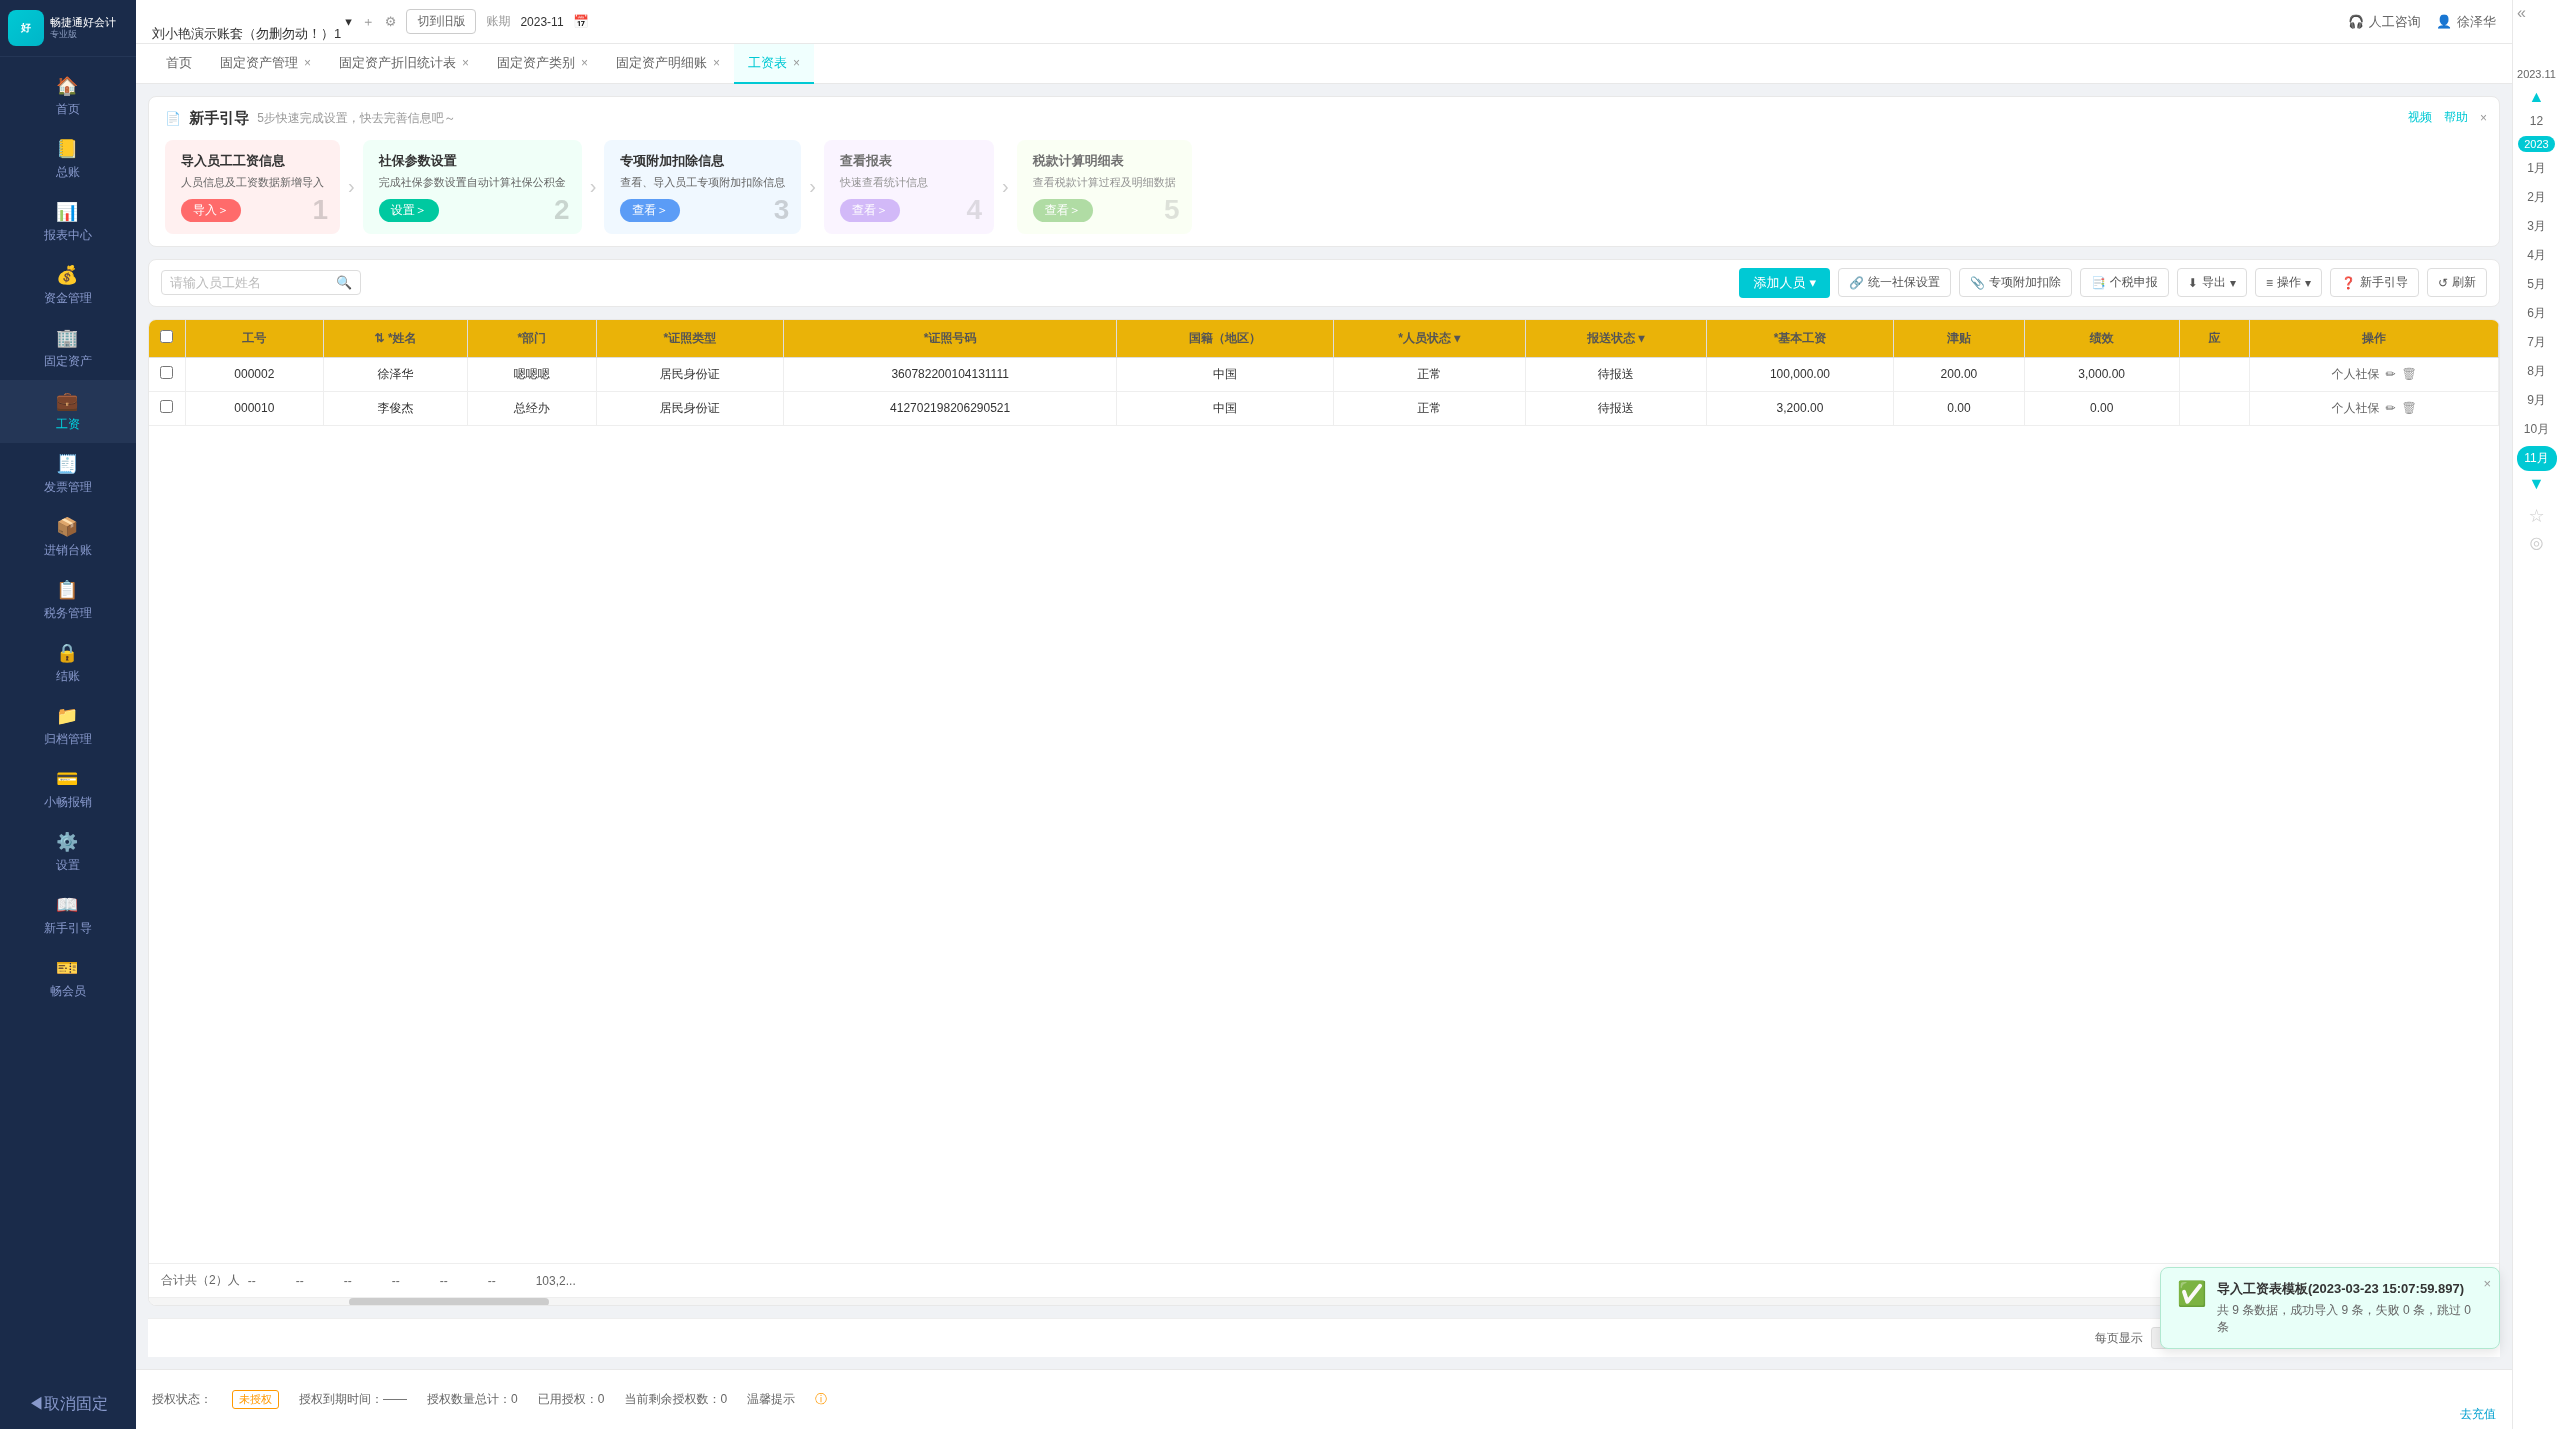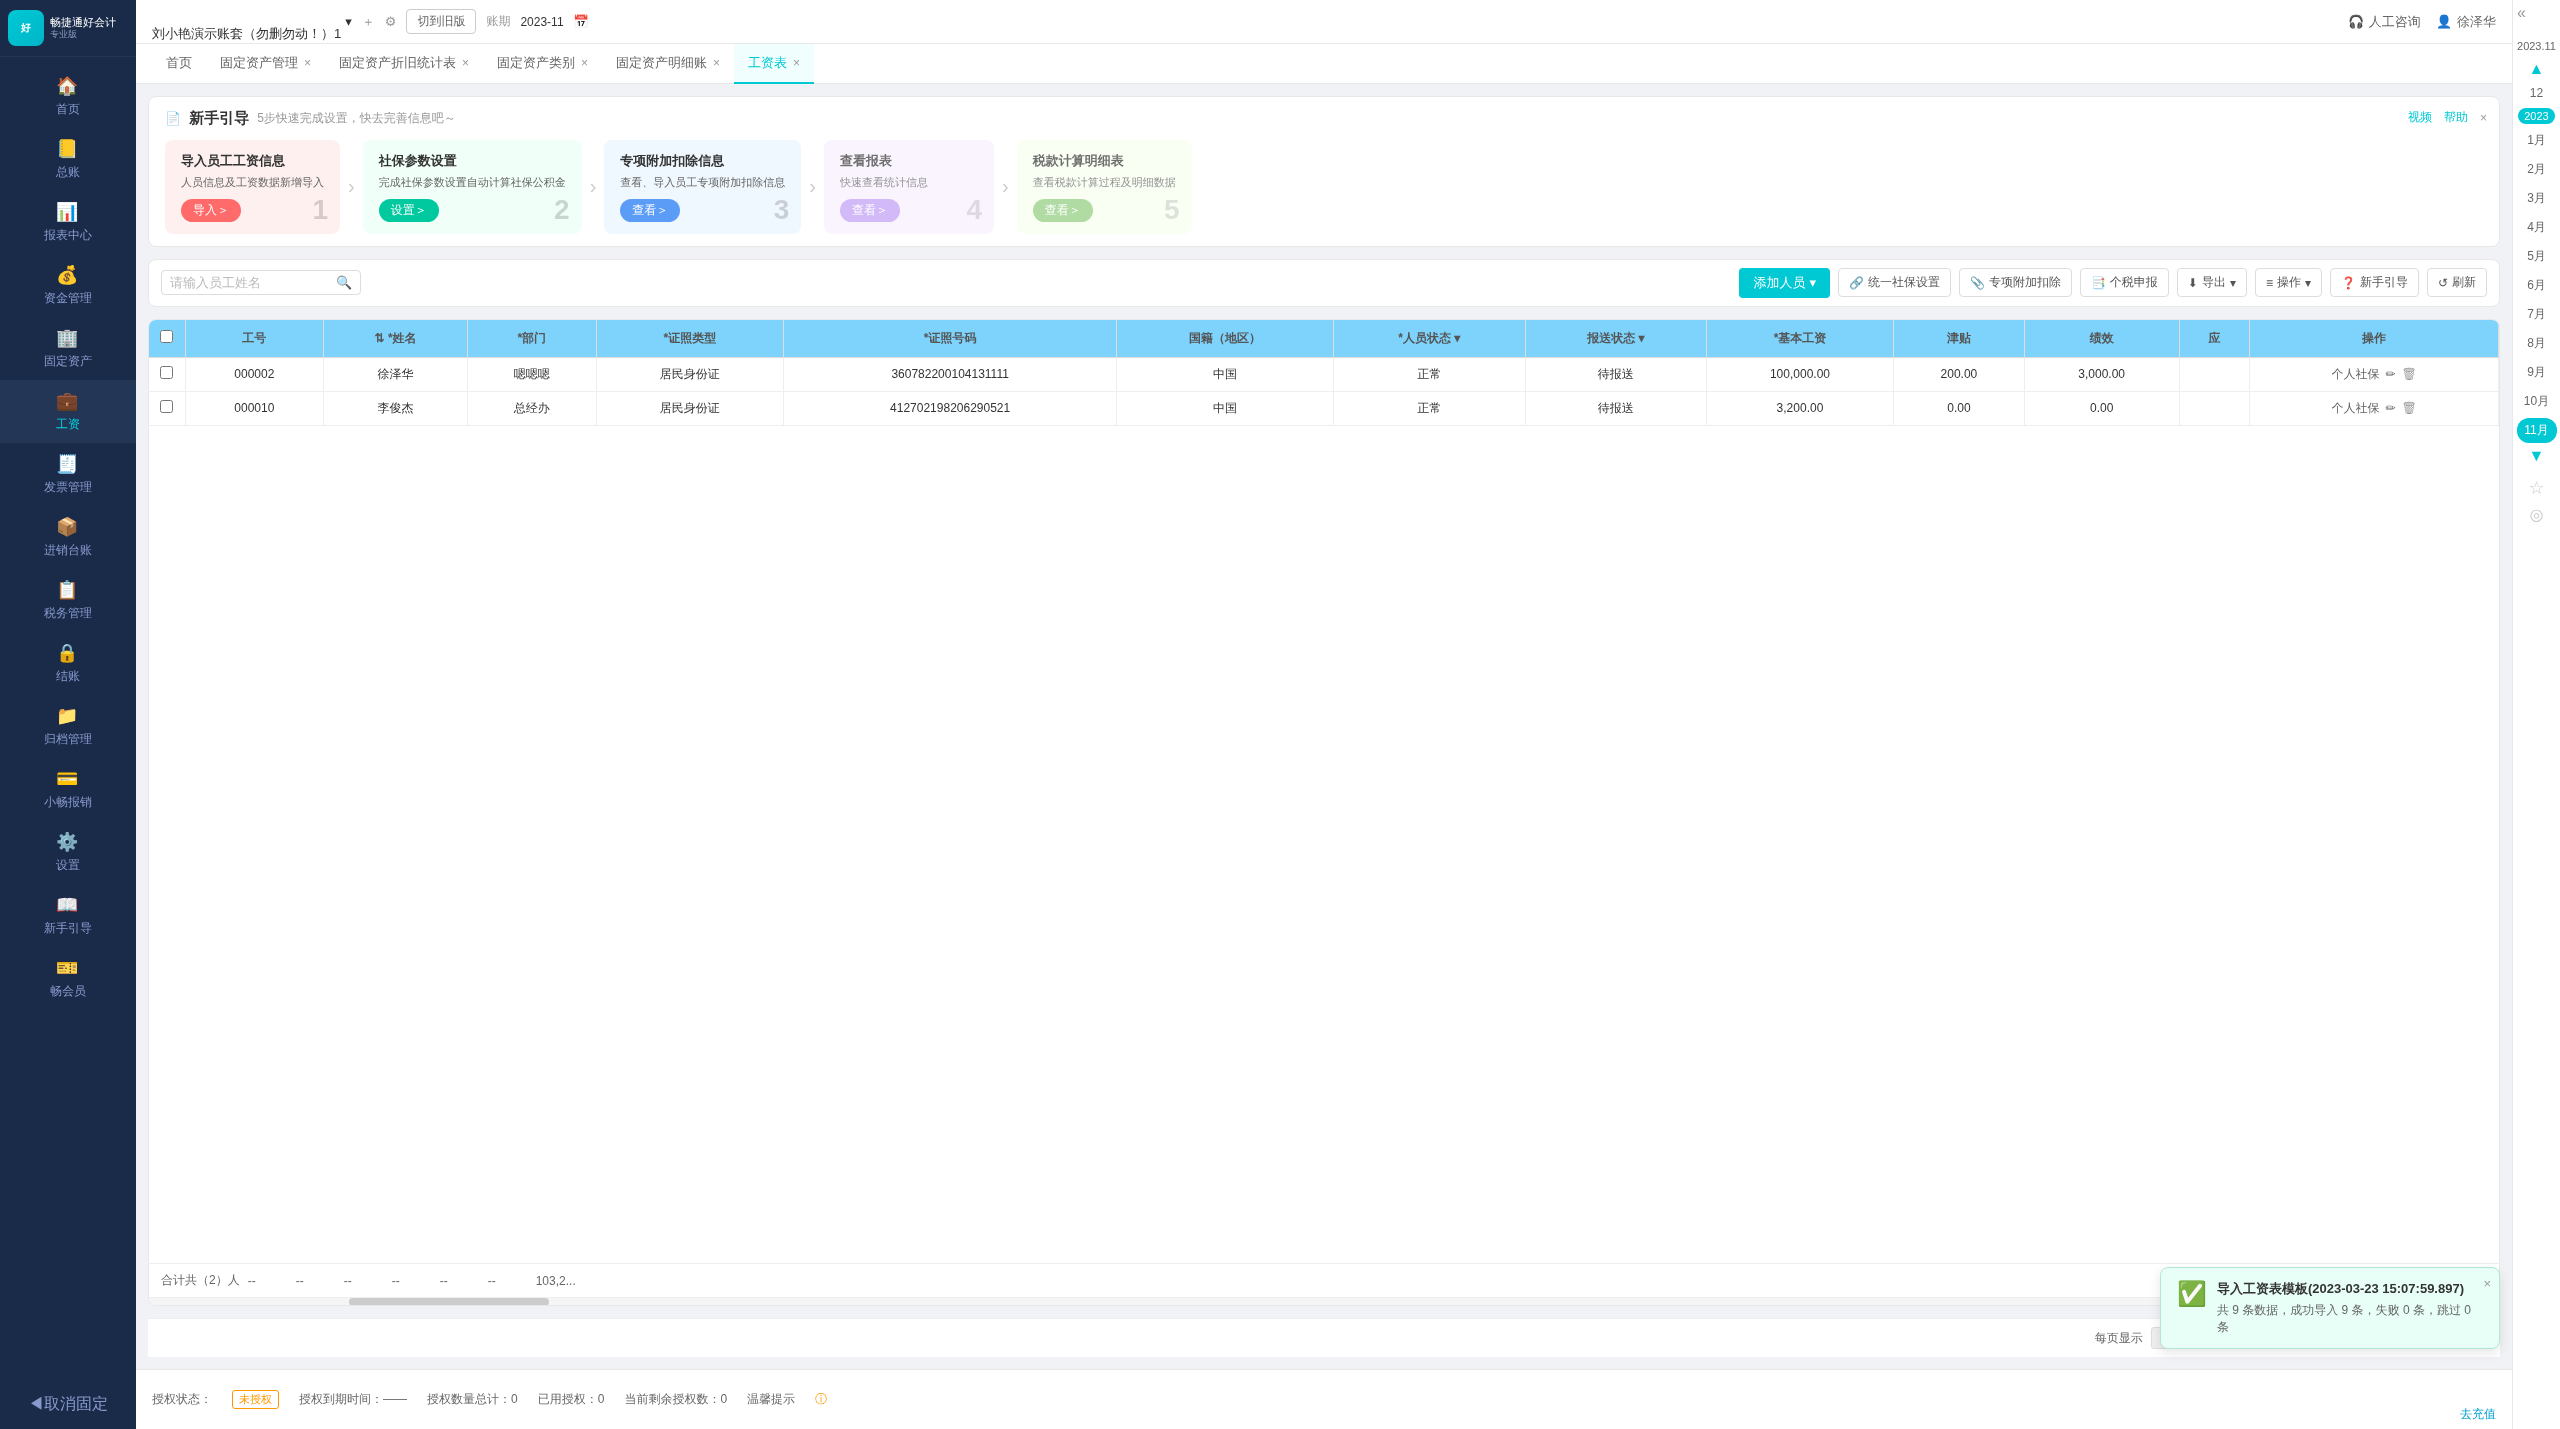--- a/index.html
+++ b/index.html
@@ -136,21 +136,21 @@
       padding: 6px 14px; font-size: 13px; cursor: pointer; display: flex; align-items: center; gap: 4px;
     }
     .btn-default {
       background: #fff; color: #555; border: 1px solid #ddd; border-radius: 4px;
       padding: 5px 10px; font-size: 12px; cursor: pointer; display: flex; align-items: center; gap: 4px;
     }
 
     
     .table-wrap { background: #fff; border-radius: 8px; flex: 1; overflow: hidden; display: flex; flex-direction: column; border: 1px solid #e8e8e8; }
     .data-table { width: 100%; border-collapse: collapse; }
-    .data-table thead tr { background: #7dd3fc; }
+    .data-table thead tr { background: #eab308; }
     .data-table th {
       padding: 10px 8px; text-align: center; font-size: 12px; color: #555;
       border-right: 1px solid #ddd; border-bottom: 1px solid #ddd; white-space: nowrap;
     }
     .data-table td {
       padding: 8px; text-align: center; font-size: 12px; color: #333;
       border-right: 1px solid #eee; border-bottom: 1px solid #eee;
     }
     .checkbox-cell { width: 36px; }
     .link-cell { color: #00a0d0; cursor: pointer; }
@@ -183,21 +183,21 @@
     }
     .status-unauthorized { color: #ff9900; border: 1px solid #ff9900; border-radius: 3px; padding: 1px 6px; font-size: 11px; }
     .status-link { color: #00a0d0; cursor: pointer; margin-left: auto; margin-top: 30px; }
 
     
     .right-panel {
       width: 48px; background: #fff; border-left: 1px solid #e8e8e8;
       display: flex; flex-direction: column; align-items: center;
       padding: 8px 0; gap: 4px; flex-shrink: 0; position: relative;
     }
-    .right-panel-header { font-size: 11px; color: #666; padding: 4px; }
+    .right-panel-header { font-size: 11px; color: #666; padding: 4px; margin-top: 28px; }
     .month-item {
       width: 40px; text-align: center; padding: 4px 2px; font-size: 12px;
       cursor: pointer; color: #666; border-radius: 4px;
     }
     .month-item.active { background: #00c9d4; color: white; border-radius: 12px; }
     .year-badge { background: #00c9d4; color: white; border-radius: 10px; padding: 2px 6px; font-size: 11px; }
     .panel-arrow { color: #00c9d4; font-size: 16px; cursor: pointer; }
 
     
     .toast {

